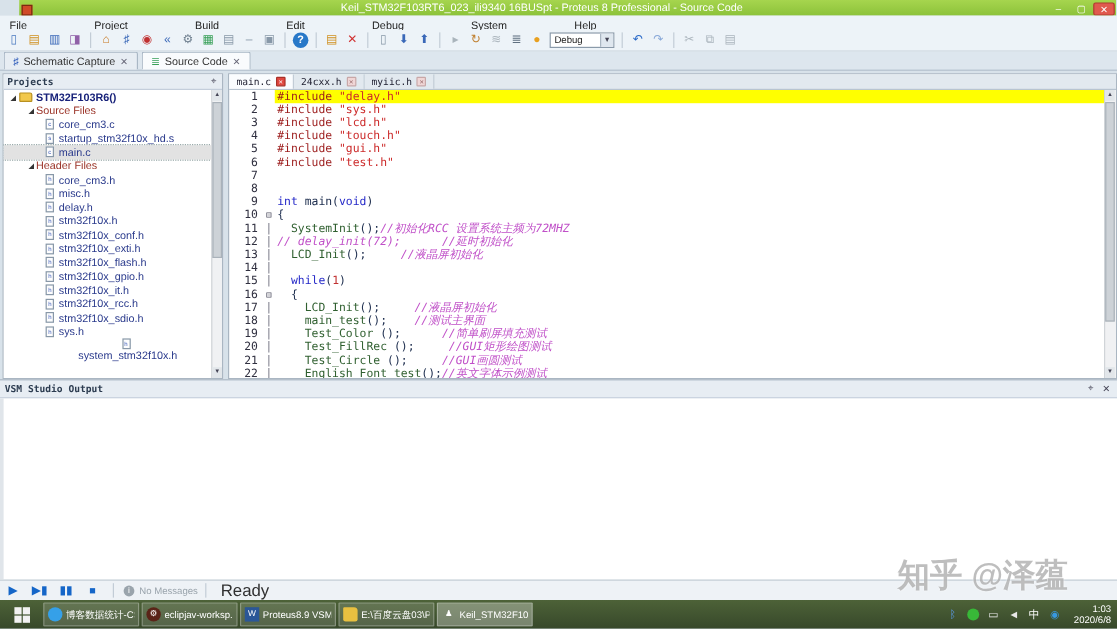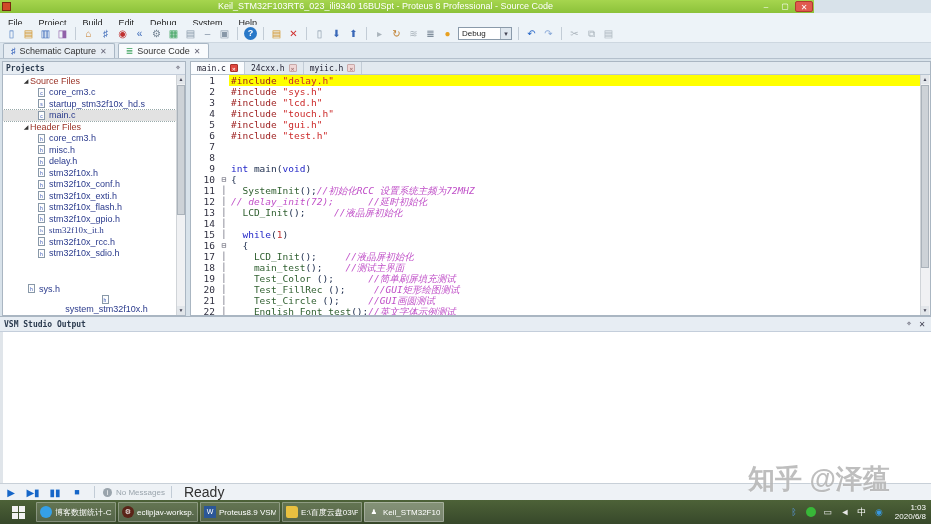--- a/index.html
+++ b/index.html
@@ -6,36 +6,36 @@
   html,body { width: 931px; height: 524px; }
   body {
     position: relative; overflow: hidden;
     font-family: "Liberation Sans", sans-serif;
     background: #d8e2ea;
   }
   .abs { position: absolute; }
 
   
   #titlebar {
-    left:0; top:0; width:814px; height:13px;
+    left:16px; top:0; width:914px; height:13px;
     background: linear-gradient(#a6d54e,#8cc23a);
-    display:flex; align-items:center;
+    display:flex; align-items:flex-end;
   }
   #win-icon { width:9px; height:9px; margin:0 3px 0 2px; background:#d04a28; border:1px solid #7a2a10; }
   #title-text { flex:1; text-align:center; font-size:9px; color:#fff; line-height:13px;
     white-space:nowrap; overflow:hidden; }
   .winbtn { width:18px; height:11px; margin-right:1px; font-size:8px; line-height:11px;
     text-align:center; color:#fff; }
   #btn-close { background:#e05a4e; border:1px solid #b03a30; border-radius:2px; }
 
   
   #menubar {
     left:0; top:13px; width:931px; height:20px;
-    background:#edf3f8; border-bottom:1px solid #be185d;
-    display:flex; align-items:center; font-size:9px; color:#222;
+    background:#edf3f8; border-bottom:5px solid #be185d;
+    display:flex; align-items:center; font-size:9px; color:#222;gap:40px;
   }
   .menu-item { padding:0 8px; line-height:12px; }
 
   
   #toolbar {
     left:0; top:25px; width:931px; height:18px;
     background:#edf3f8; border-bottom:1px solid #cdd7e0;
     display:flex; align-items:center; padding-left:3px;
   }
   .tbtn { width:17px; height:15px; line-height:15px; text-align:center; font-size:10px; }
@@ -234,20 +234,25 @@
       <span class="close">✕</span>
     </div>
   </div>
 
 <div id="projects-panel" class="abs">
   <div id="projects-header">
     <span class="ph-title">Projects</span>
     <span class="pin-ic">⌖</span>
   </div>
   <div id="projects-tree">
+      <div class="trow" style="padding-left: 4px;">
+        <span class="tarrow">◢</span>
+        <span class="tfolder"></span>
+        <span class="tlabel root">STM32F103R6()</span>
+      </div>
       <div class="trow" style="padding-left: 19px;">
         <span class="tarrow">◢</span>
         <span class="tlabel group">Source Files</span>
       </div>
       <div class="trow" style="padding-left: 34px;">
         <span class="tfile">c</span>
         <span class="tlabel file">core_cm3.c</span>
       </div>
       <div class="trow" style="padding-left: 34px;">
         <span class="tfile">s</span>
@@ -286,33 +291,33 @@
         <span class="tlabel file">stm32f10x_exti.h</span>
       </div>
       <div class="trow" style="padding-left: 34px;">
         <span class="tfile">h</span>
         <span class="tlabel file">stm32f10x_flash.h</span>
       </div>
       <div class="trow" style="padding-left: 34px;">
         <span class="tfile">h</span>
         <span class="tlabel file">stm32f10x_gpio.h</span>
       </div>
-      <div class="trow" style="padding-left: 34px; font-family: Liberation Serif, serif;">
+      <div class="trow" style="padding-left: 34px;">
         <span class="tfile">h</span>
         <span class="tlabel file">stm32f10x_it.h</span>
       </div>
       <div class="trow" style="padding-left: 34px;">
         <span class="tfile">h</span>
         <span class="tlabel file">stm32f10x_rcc.h</span>
       </div>
       <div class="trow" style="padding-left: 34px;">
         <span class="tfile">h</span>
         <span class="tlabel file">stm32f10x_sdio.h</span>
       </div>
-      <div class="trow" style="padding-left: 24px; margin-top: 24px;">
+      <div class="trow" style="padding-left: 34px;">
         <span class="tfile">h</span>
         <span class="tlabel file">sys.h</span>
       </div>
       <div class="trow" style="padding-left: 34px; flex-direction: column;">
         <span class="tfile">h</span>
         <span class="tlabel file">system_stm32f10x.h</span>
       </div>
     </div>
   <div class="vscroll">
     <span class="sarrow" style="top:0;">▲</span>

